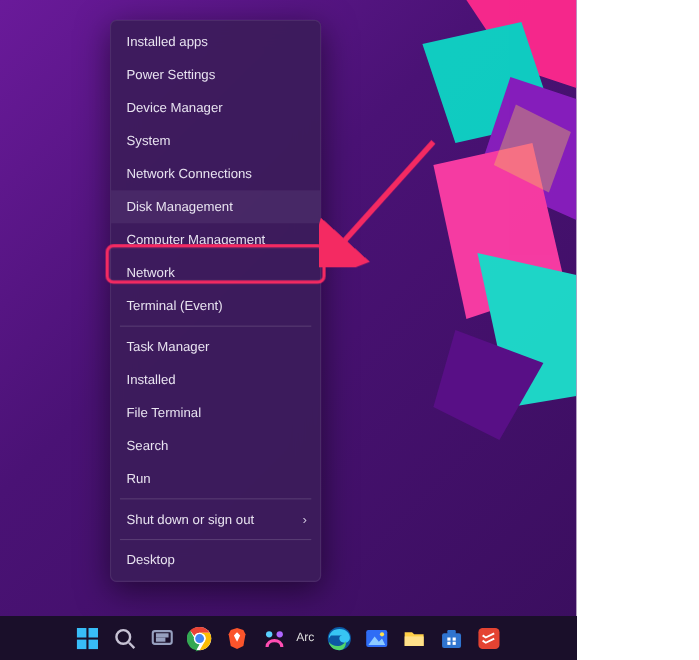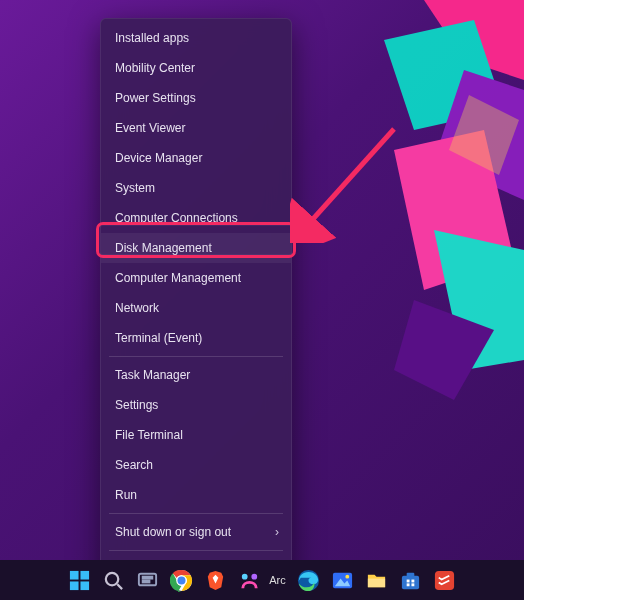--- a/index.html
+++ b/index.html
@@ -52,55 +52,49 @@
     <polygon points="170,230 260,250 260,360 200,370" fill="#1de0cc"></polygon>
     <polygon points="150,300 230,330 190,400 130,370" fill="#5a0f88"></polygon>
     <polygon points="205,95 255,120 235,175 185,150" fill="#ffe14a" opacity=".35"></polygon>
   </svg>
 
   <div class="menu">
     <div class="menu-item">
         <span>Installed apps</span>
       </div>
     <div class="menu-item">
-        <span>Mobility Center</span>
-      </div>
-    <div class="menu-item">
         <span>Power Settings</span>
       </div>
     <div class="menu-item">
-        <span>Event Viewer</span>
-      </div>
-    <div class="menu-item">
         <span>Device Manager</span>
       </div>
     <div class="menu-item">
         <span>System</span>
       </div>
     <div class="menu-item">
-        <span>Computer Connections</span>
+        <span>Network Connections</span>
       </div>
     <div class="menu-item item-hl">
         <span>Disk Management</span>
       </div>
     <div class="menu-item">
         <span>Computer Management</span>
       </div>
     <div class="menu-item">
         <span>Network</span>
       </div>
     <div class="menu-item">
         <span>Terminal (Event)</span>
       </div>
     <div class="sep"></div>
     <div class="menu-item">
         <span>Task Manager</span>
       </div>
     <div class="menu-item">
-        <span>Settings</span>
+        <span>Installed</span>
       </div>
     <div class="menu-item">
         <span>File Terminal</span>
       </div>
     <div class="menu-item">
         <span>Search</span>
       </div>
     <div class="menu-item">
         <span>Run</span>
       </div>

